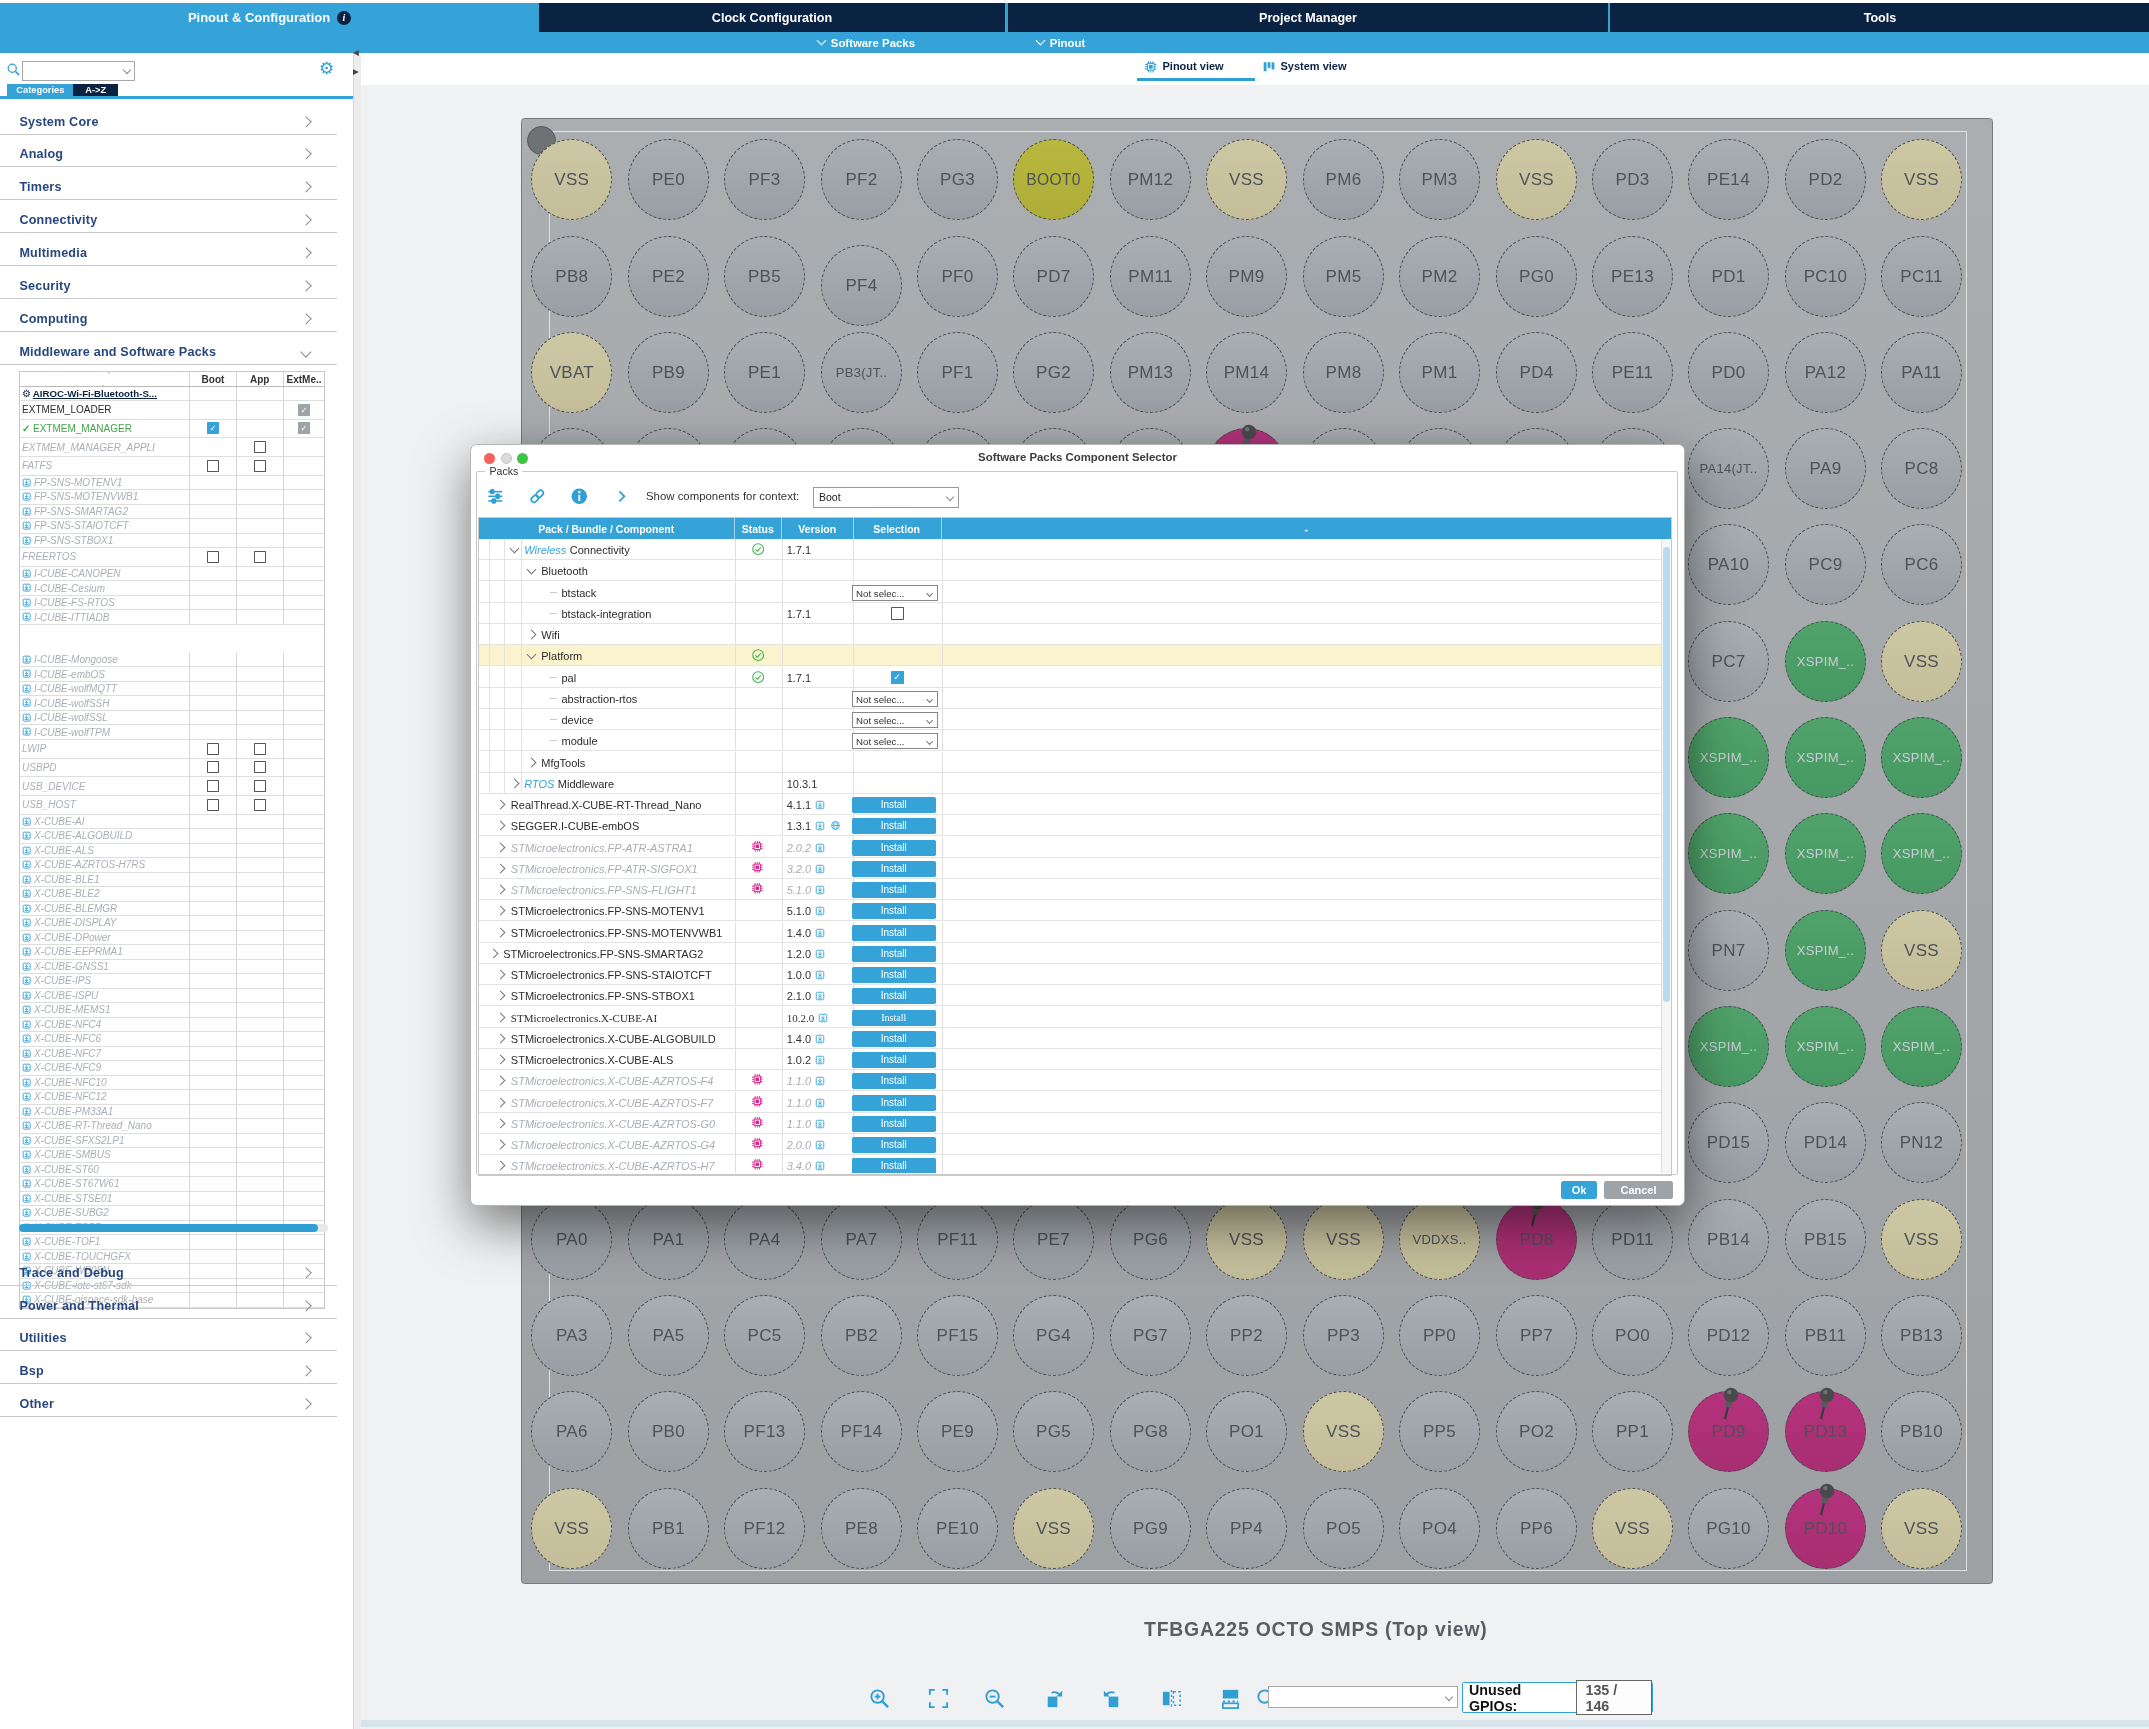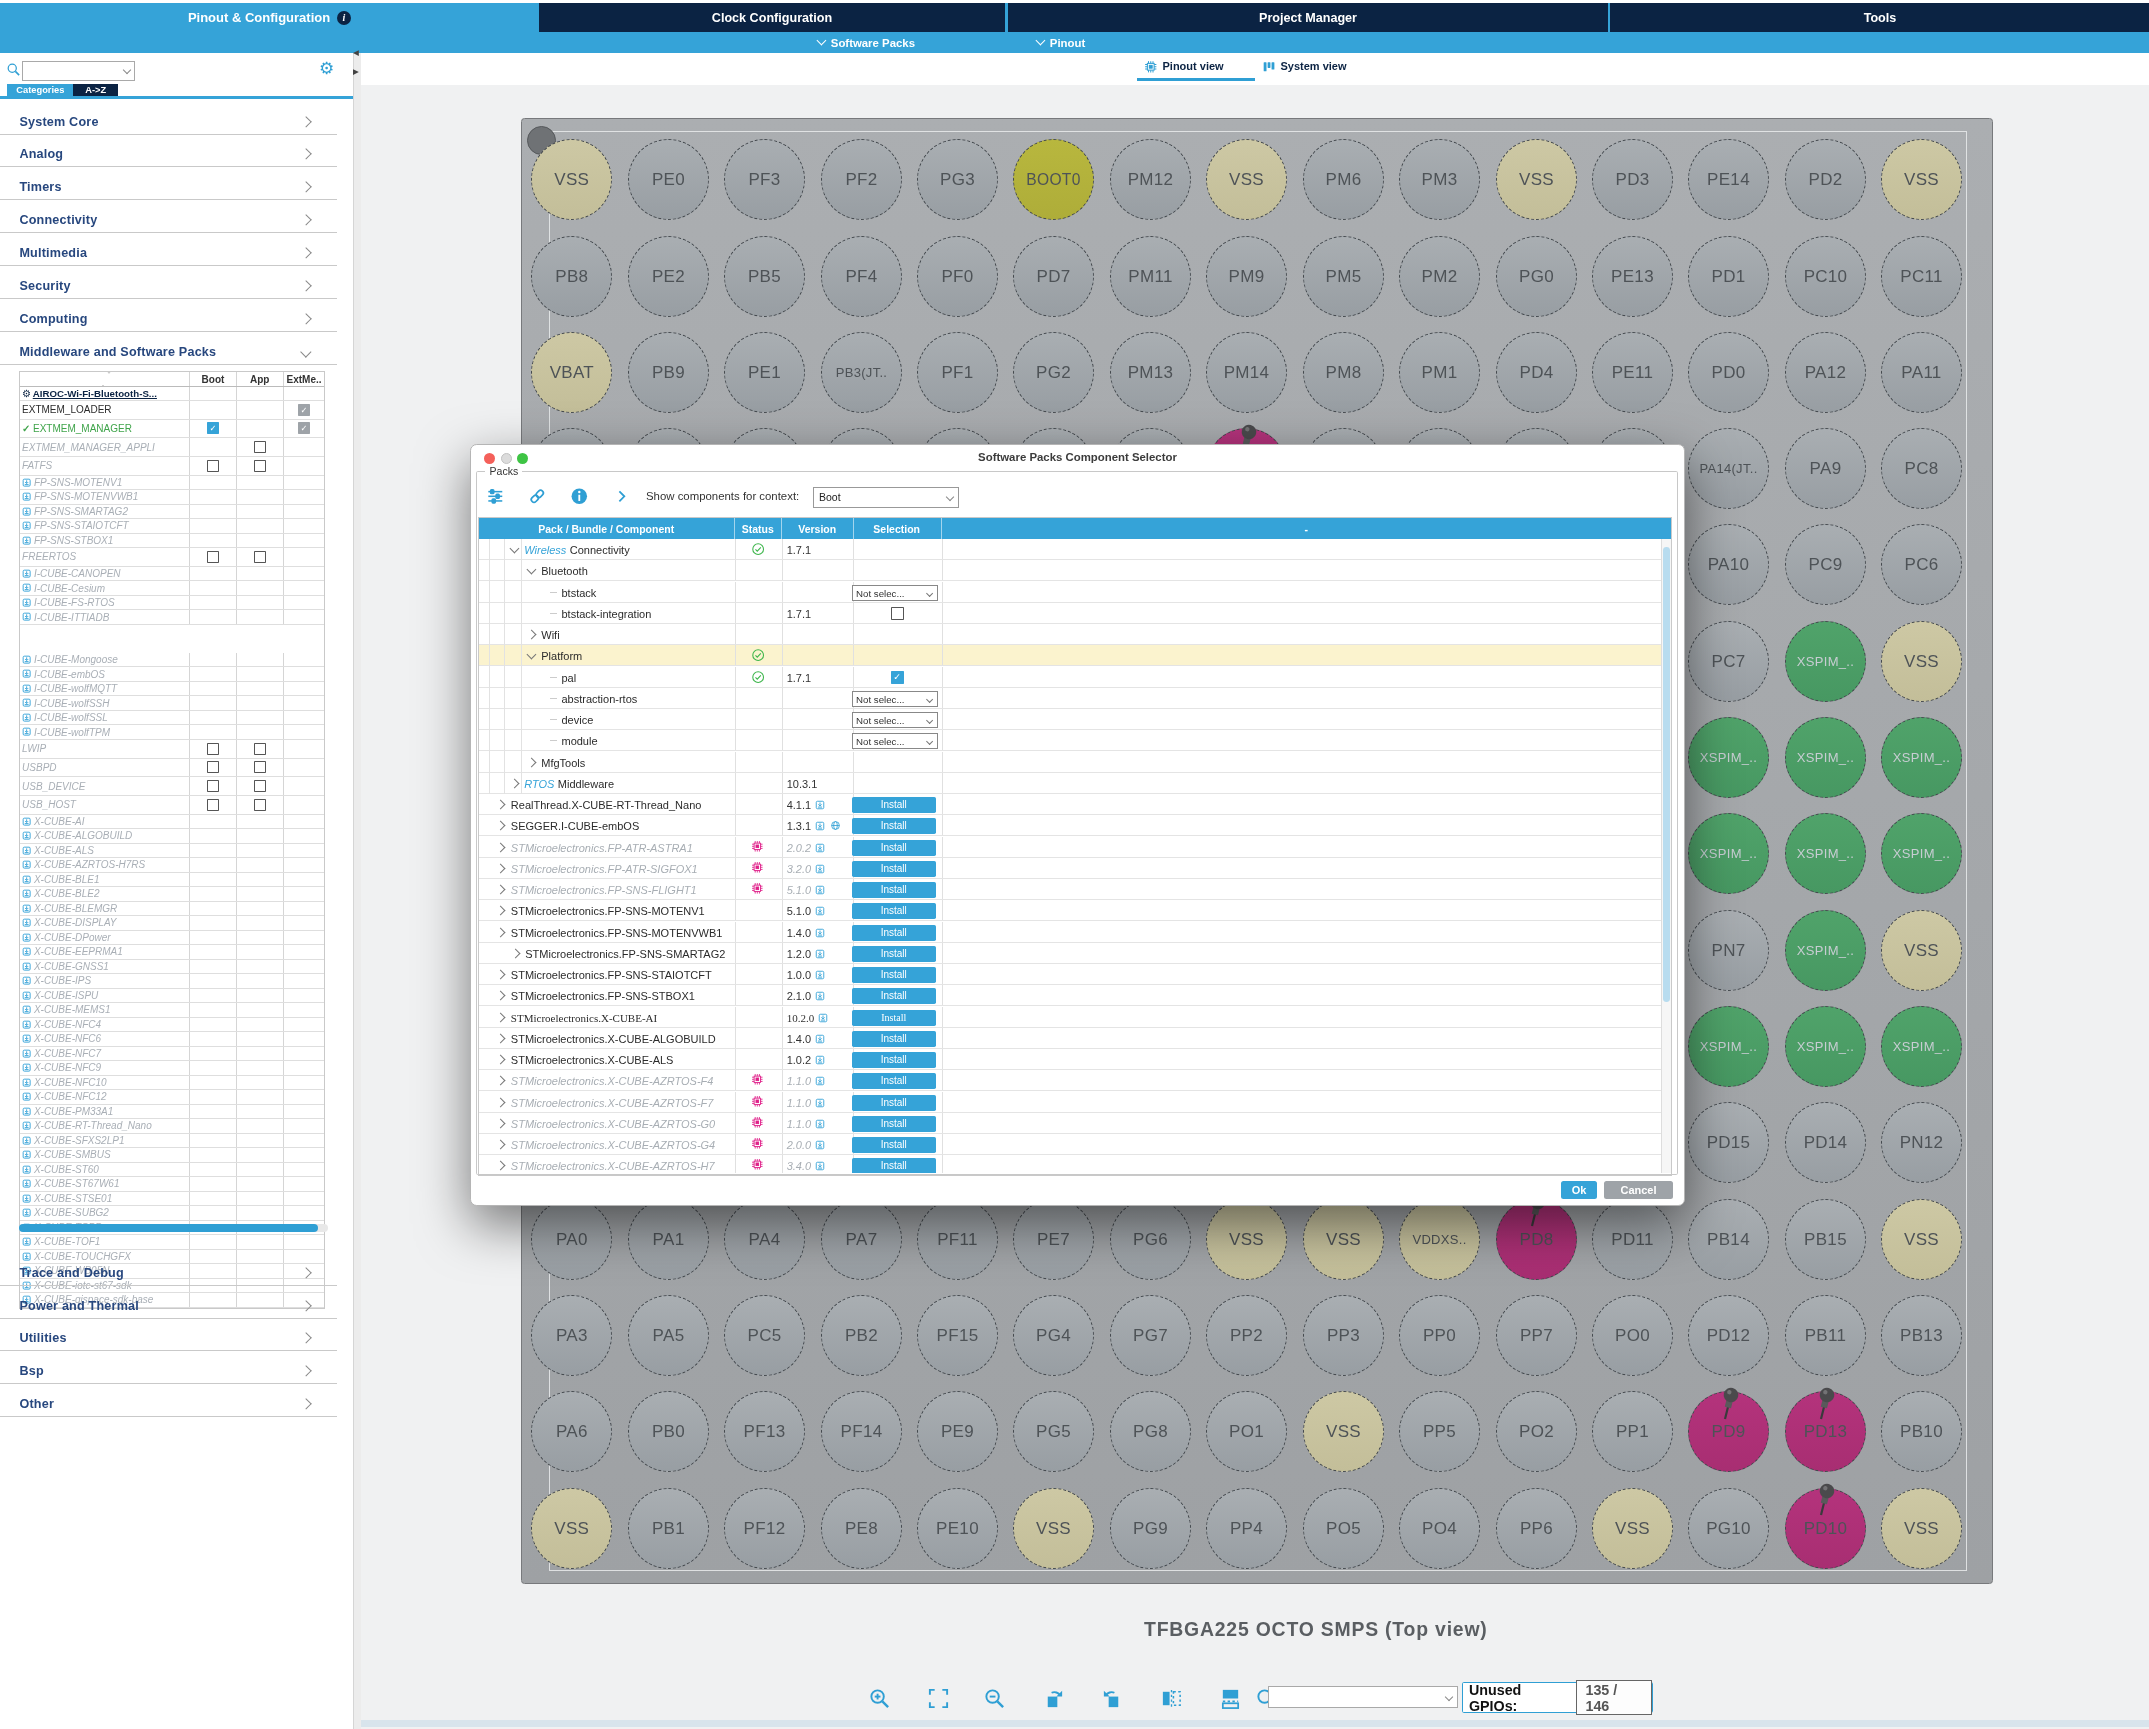--- a/index.html
+++ b/index.html
@@ -1324,21 +1324,21 @@
       </div>
       <div class="pin pin-def" style="left: 9.3px; top: 117px;">
         <span>PB8</span>
       </div>
       <div class="pin pin-def" style="left: 106px; top: 117px;">
         <span>PE2</span>
       </div>
       <div class="pin pin-def" style="left: 202px; top: 117px;">
         <span>PB5</span>
       </div>
-      <div class="pin pin-def" style="left: 299px; top: 117px;">
+      <div class="pin pin-def" style="left: 299px; top: 126px;">
         <span>PF4</span>
       </div>
       <div class="pin pin-def" style="left: 395px; top: 117px;">
         <span>PF0</span>
       </div>
       <div class="pin pin-def" style="left: 491px; top: 117px;">
         <span>PD7</span>
       </div>
       <div class="pin pin-def" style="left: 588px; top: 117px;">
         <span>PM11</span>
@@ -2233,21 +2233,21 @@
               </svg>
             </span>
           </div>
           <div class="inst">Install</div>
         </div>
         <div class="pk-row" style="top: 404px;">
           <div class="pk-colsep" style="left: 256px;"></div>
           <div class="pk-colsep" style="left: 303px;"></div>
           <div class="pk-colsep" style="left: 374px;"></div>
           <div class="pk-colsep" style="left: 463px;"></div>
-          <div class="pk-name" style="left: 33px; justify-content: space-between;">
+          <div class="pk-name" style="left: 11px; justify-content: space-between;">
             <i class="exp r"></i>
             <span>STMicroelectronics.FP-SNS-SMARTAG2</span>
           </div>
           <div class="pk-ver">
             <span>1.2.0</span>
             <span style="display: inline-flex;">
               <svg width="10" height="10" viewBox="0 0 24 24">
                 <g fill="none" stroke="#35A3D8" stroke-width="2.2">
                   <rect x="3" y="3" width="18" height="18" rx="3"></rect>
                   <line x1="12" y1="6" x2="12" y2="13"></line>

